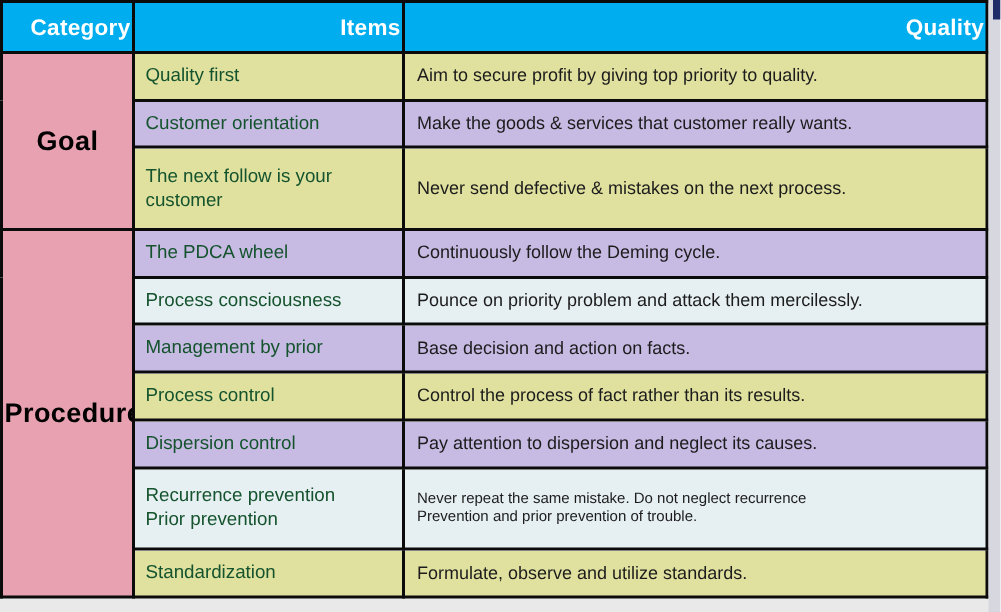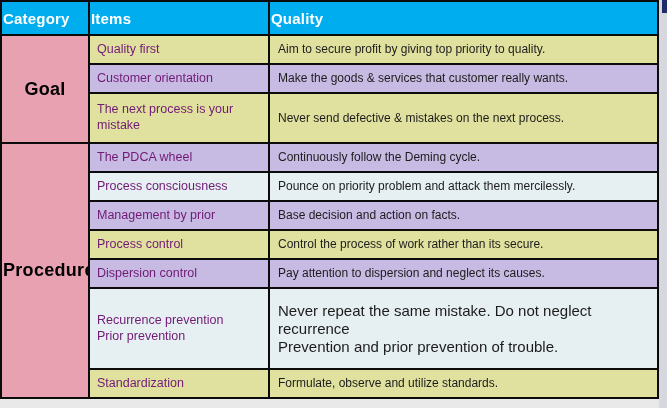--- a/index.html
+++ b/index.html
@@ -28,48 +28,48 @@
     overflow: hidden;
   }
 
   thead tr { height: 34px; }
 
   th.col-header {
     background: var(--header-bg, #00AEEF);
     color: #ffffff;
     font-size: 15px;
     font-weight: bold;
-    text-align: left;
+    text-align: right;
     letter-spacing: 0.2px;
   }
 
   td.category-cell {
     background: var(--category-bg, #E8A1B1);
     color: #000;
     font-size: 18px;
     font-weight: bold;
     text-align: center;
     letter-spacing: 0.3px;
   }
 
   td.item-cell {
     font-size: 12.5px;
-    color: #701a75;
+    color: #14532d;
     padding: 2px 5px 2px 7px;
     white-space: pre-line;
     line-height: 1.25;
   }
   td.meaning-cell {
     font-size: 12px;
     color: #1c1c1c;
     padding: 2px 18px 2px 8px;
     white-space: pre-line;
     line-height: 1.25;
   }
-  td.meaning-cell.small { font-size: 15px; line-height: 1.2; }
+  td.meaning-cell.small { font-size: 10px; line-height: 1.2; }
 
   .bg-yellow   { background: var(--row-yellow, #E0E19F); }
   .bg-lavender { background: var(--row-lavender, #C7BAE3); }
   .bg-pale     { background: var(--row-pale, #E6EFF2); }
 
   .right-strip {
     position: absolute;
     left: 659px; top: 0;
     width: 8px; height: 408px;
     background: var(--right-strip, #D7D7DF);
@@ -103,39 +103,39 @@
         <tr>
       <td class="category-cell" rowspan="3">Goal</td>
           <td class="item-cell bg-yellow">Quality first</td>
       <td class="meaning-cell bg-yellow">Aim to secure profit by giving top priority to quality.</td>
     </tr>
         <tr>
       <td class="item-cell bg-lavender">Customer orientation</td>
       <td class="meaning-cell bg-lavender">Make the goods &amp; services that customer really wants.</td>
     </tr>
         <tr>
-      <td class="item-cell bg-yellow">The next process is your mistake</td>
+      <td class="item-cell bg-yellow">The next follow is your customer</td>
       <td class="meaning-cell bg-yellow">Never send defective &amp; mistakes on the next process.</td>
     </tr>
         <tr>
       <td class="category-cell" rowspan="7">Procedure</td>
           <td class="item-cell bg-lavender">The PDCA wheel</td>
       <td class="meaning-cell bg-lavender">Continuously follow the Deming cycle.</td>
     </tr>
         <tr>
       <td class="item-cell bg-pale">Process consciousness</td>
       <td class="meaning-cell bg-pale">Pounce on priority problem and  attack them mercilessly.</td>
     </tr>
         <tr>
       <td class="item-cell bg-lavender">Management by prior</td>
       <td class="meaning-cell bg-lavender">Base decision and action on facts.</td>
     </tr>
         <tr>
       <td class="item-cell bg-yellow">Process control</td>
-      <td class="meaning-cell bg-yellow">Control the process of work rather  than its secure.</td>
+      <td class="meaning-cell bg-yellow">Control the process of fact rather  than its results.</td>
     </tr>
         <tr>
       <td class="item-cell bg-lavender">Dispersion control</td>
       <td class="meaning-cell bg-lavender">Pay attention to dispersion and neglect its causes.</td>
     </tr>
         <tr>
       <td class="item-cell bg-pale">Recurrence prevention
 Prior prevention</td>
       <td class="meaning-cell bg-pale small">Never repeat the same mistake. Do not neglect recurrence
 Prevention and prior prevention of trouble.</td>

